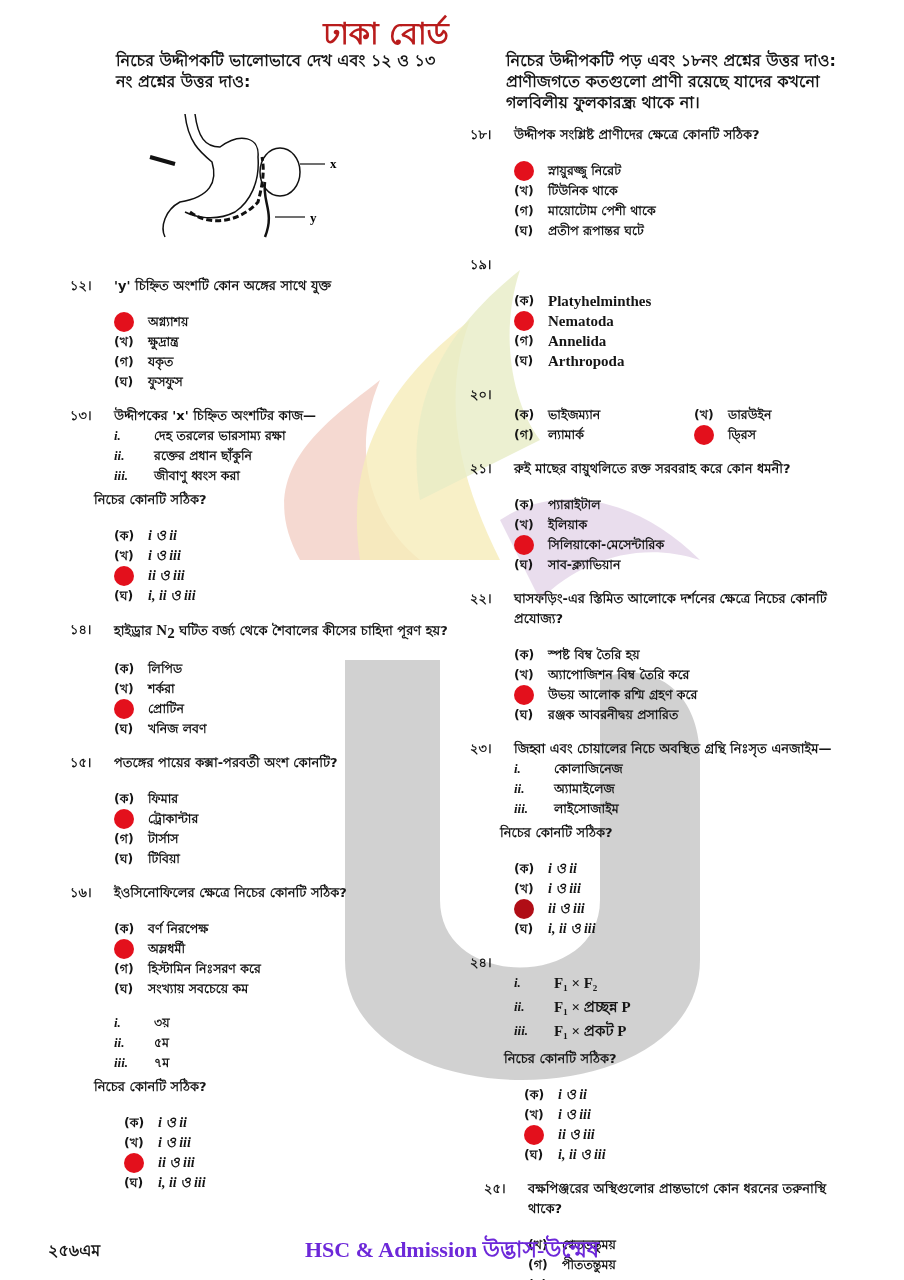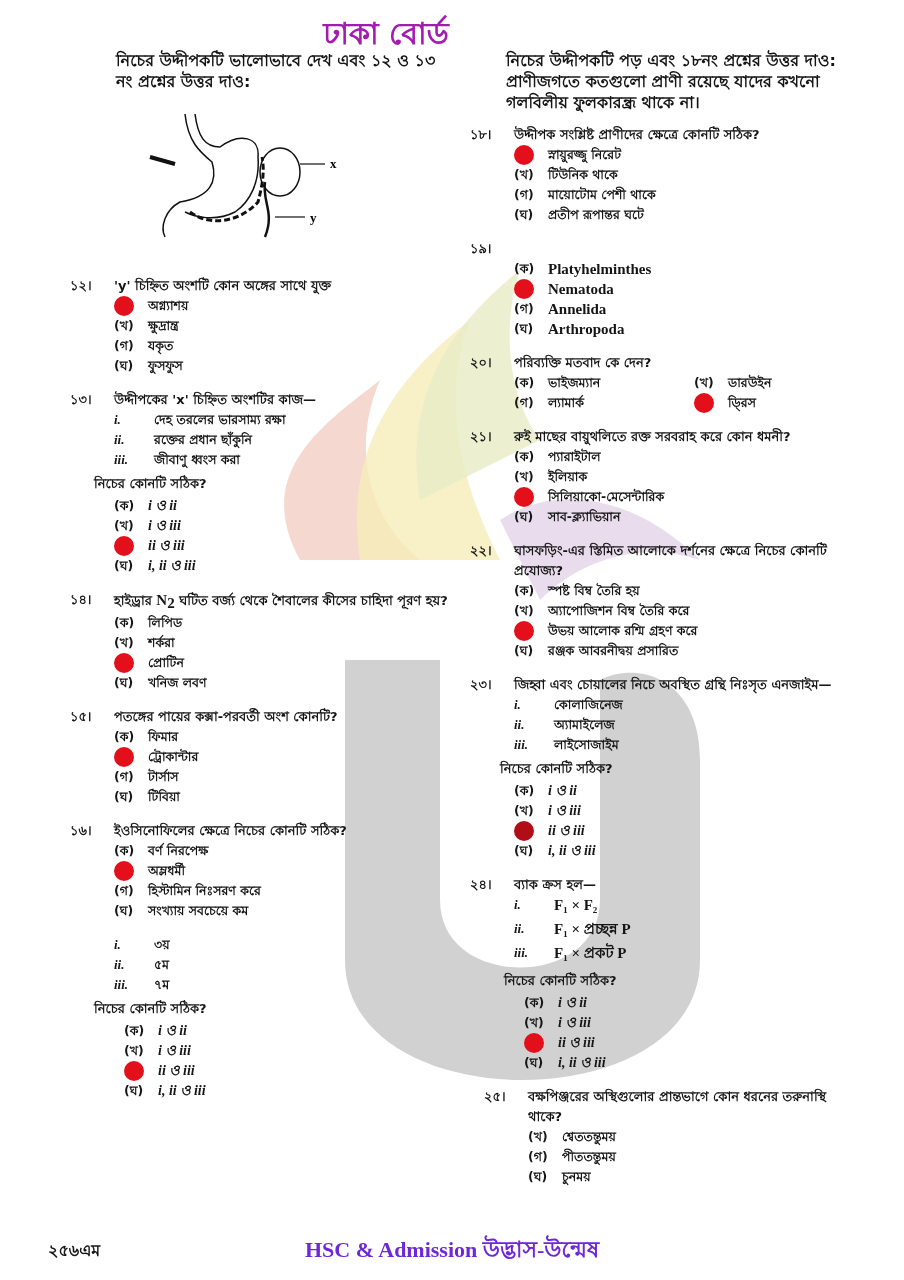--- a/index.html
+++ b/index.html
@@ -4,33 +4,33 @@
 <style>
   html, body { margin: 0; padding: 0; }
   body {
     width: 904px; height: 1280px; position: relative; overflow: hidden;
     background: #ffffff; color: #151515;
     font-family: "DejaVu Sans", "Liberation Sans", sans-serif;
   }
   .watermark { position: absolute; left: 0; top: 0; width: 904px; height: 1280px; pointer-events: none; z-index: 0; }
   .page-title {
     position: absolute; left: 0; width: 772px; top: 10px; text-align: center;
-    color: #a21caf; font-size: 30px; font-weight: bold; z-index: 2;
+    color: #b91c1c; font-size: 30px; font-weight: bold; z-index: 2;
   }
   .col { position: absolute; z-index: 2; font-size: 13px; line-height: 20px; }
   .col-left { left: 70px; top: 50px; width: 380px; }
   .col-right { left: 470px; top: 50px; width: 380px; }
   .stimulus { font-size: 16px; line-height: 21px; margin: 0 0 0 46px; font-weight: bold; }
   .col-right .stimulus { margin-left: 36px; }
   .diagram { margin: 10px 0 8px 70px; width: 230px; height: 140px; }
   .q { margin-top: 14px; }
   .q-head { display: flex; font-weight: bold; font-size: 13px; }
   .q-num { width: 44px; flex-shrink: 0; }
   .q-text { flex: 1; }
-  .opts { margin-left: 44px; }
+  .opts { margin-left: 44px; margin-top: 16px; }
   .opt { display: flex; align-items: center; height: 20px; font-weight: bold; font-size: 12.5px; }
   .opt .lbl { width: 34px; flex-shrink: 0; }
   .opt .dot { width: 20px; height: 20px; border-radius: 50%; background: #e3101c; margin-right: 14px; flex-shrink: 0; }
   .opt .dot.dark { background: #b00d16; }
   .opt.en { font-family: "Liberation Serif", serif; font-size: 15px; }
   .stmt { display: flex; margin-left: 44px; height: 20px; font-weight: bold; font-size: 12.5px; }
   .stmt .roman { width: 40px; font-style: italic; font-family: "Liberation Serif", serif; font-size: 13px; }
   .which { margin: 4px 0 2px 24px; font-weight: bold; font-size: 13px; }
   .it { font-style: italic; font-family: "Liberation Serif", serif; font-size: 14px; }
   .two-col { display: grid; grid-template-columns: 180px 160px; margin-left: 44px; }
@@ -299,21 +299,20 @@
       <div class="opt en">
           <span class="lbl" style="font-family:'DejaVu Sans',sans-serif;font-size:12.5px">(ঘ)</span>
           <span>Arthropoda</span>
         </div>
     </div>
   </div>
 
   <div class="q">
     <div class="q-head">
       <span class="q-num">২০।</span>
-      <span class="q-text">পরিব্যক্তি মতবাদ কে দেন?</span>
     </div>
     <div class="two-col">
       <div class="opt">
           <span class="lbl">(ক)</span>
           <span>ভাইজম্যান</span>
         </div>
       <div class="opt">
           <span class="lbl">(খ)</span>
           <span>ডারউইন</span>
         </div>
@@ -412,21 +411,20 @@
       <div class="opt">
           <span class="lbl">(ঘ)</span>
           <span class="it">i, ii ও iii</span>
         </div>
     </div>
   </div>
 
   <div class="q">
     <div class="q-head">
       <span class="q-num">২৪।</span>
-      <span class="q-text">ব্যাক ক্রস হল—</span>
     </div>
     <div class="stmt" style="height:24px">
         <span class="roman">i.</span>
         <span class="serif">F₁ × F₂</span>
       </div>
     <div class="stmt" style="height:24px">
         <span class="roman">ii.</span>
         <span class="serif">F₁ × প্রচ্ছন্ন P</span>
       </div>
     <div class="stmt" style="height:24px">

